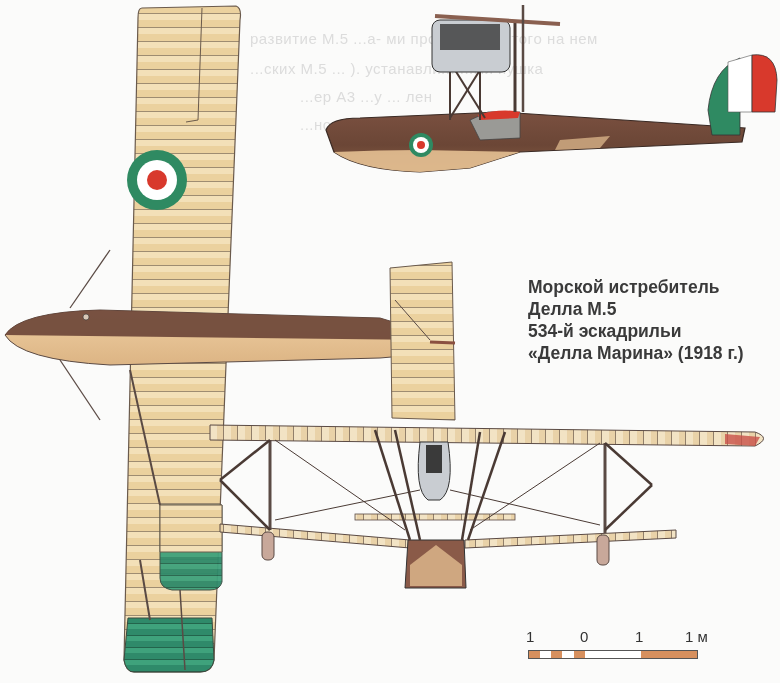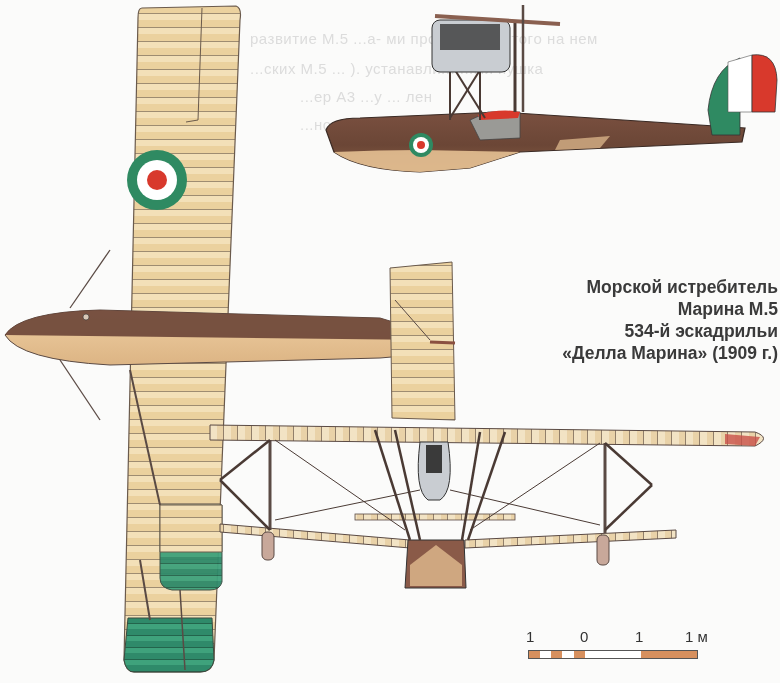--- a/index.html
+++ b/index.html
@@ -1,19 +1,19 @@
 <!DOCTYPE html>
 <html><head>
 <meta charset="utf-8">
 <style>
   html, body { margin:0; padding:0; }
   body { width:780px; height:683px; background:#fbfbfa; position:relative; overflow:hidden; font-family:"Liberation Sans", sans-serif; }
   .ghost { position:absolute; color:#d2d2d2; font-size:15px; letter-spacing:0.5px; font-family:"Liberation Sans", sans-serif; white-space:nowrap; opacity:0.75; }
   svg.art { position:absolute; left:0; top:0; }
-  .caption { position:absolute; left:528px; top:276px; width:250px; text-align:right; font-weight:bold; font-size:17.5px; line-height:22px; color:#3a3a3a; }
+  .caption { position:absolute; left:528px; top:276px; width:250px; text-align:left; font-weight:bold; font-size:17.5px; line-height:22px; color:#3a3a3a; }
   .caption .line { display:block; }
   .scale { position:absolute; left:528px; top:628px; width:180px; height:40px; }
   .scale .lbl { position:absolute; top:0; font-size:15px; color:#333; }
   .scale .bar { position:absolute; top:22px; left:0; width:168px; height:7px; border:1px solid #555; background:#fff; }
   .scale .seg { position:absolute; top:0; height:7px; background:#d7905e; }
 </style>
 </head>
 <body>
 
 <div class="ghost" style="left:250px;top:30px;">развитие М.5 ...а-   ми противни... ...тогo на нем</div>
@@ -146,23 +146,23 @@
     <line x1="600" y1="443" x2="470" y2="530" stroke="#4a3a34" stroke-width="1"></line>
     <line x1="600" y1="525" x2="450" y2="490" stroke="#4a3a34" stroke-width="1"></line>
 
     <rect x="262" y="532" width="12" height="28" rx="5" fill="#c8a89a" stroke="#5a4a44" stroke-width="1"></rect>
     <rect x="597" y="535" width="12" height="30" rx="5" fill="#c8a89a" stroke="#5a4a44" stroke-width="1"></rect>
   </g>
 </svg>
 
 <div class="caption">
   <span class="line">Морской истребитель</span>
-  <span class="line">Марина М.5</span>
+  <span class="line">Делла М.5</span>
   <span class="line">534-й эскадрильи</span>
-  <span class="line">«Делла Марина»  (1909 г.)</span>
+  <span class="line">«Делла Марина»  (1918 г.)</span>
 </div>
 
 <div class="scale">
   <span class="lbl" style="left:-2px;">1</span>
   <span class="lbl" style="left:52px;">0</span>
   <span class="lbl" style="left:107px;">1</span>
   <span class="lbl" style="left:157px;">1 м</span>
   <div class="bar">
     <div class="seg" style="left:0;width:11px;"></div>
     <div class="seg" style="left:22px;width:11px;"></div>

